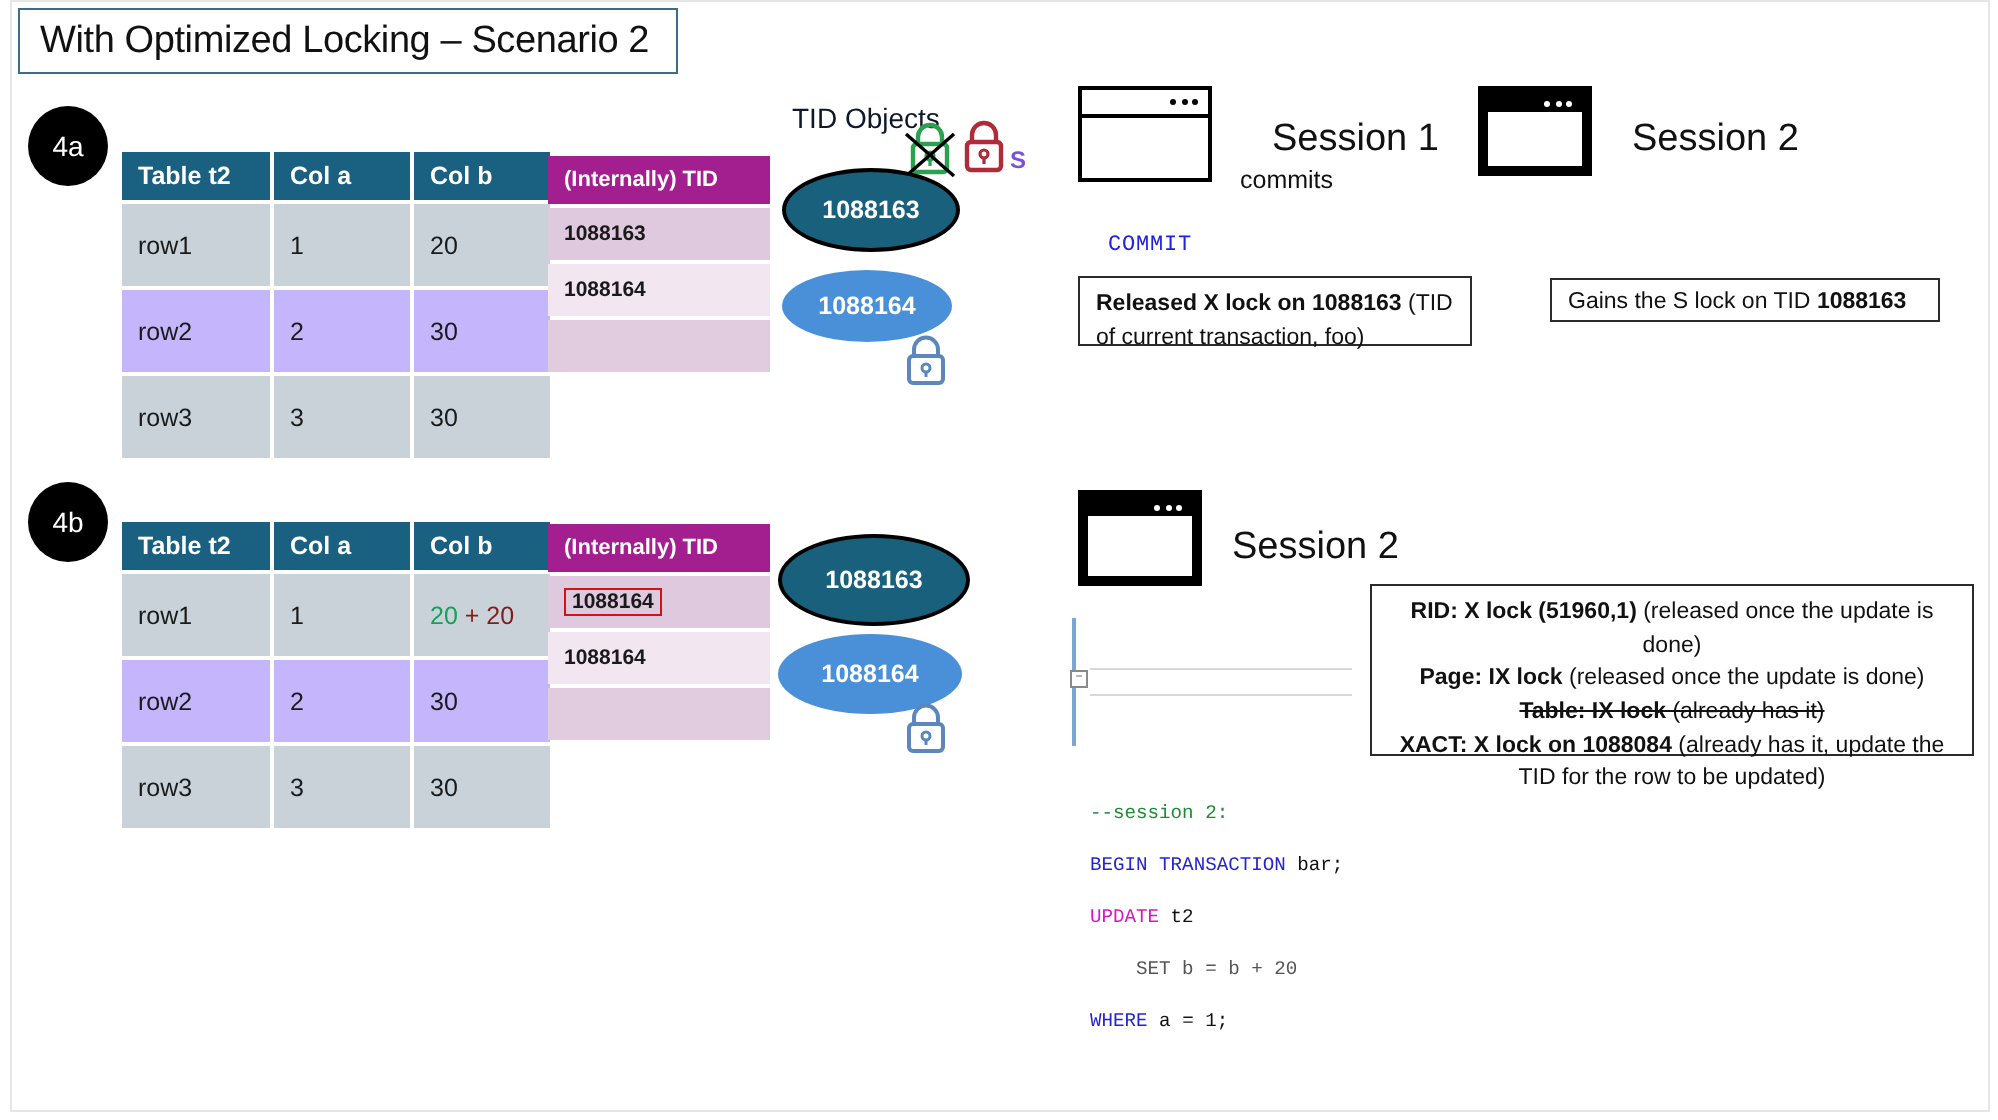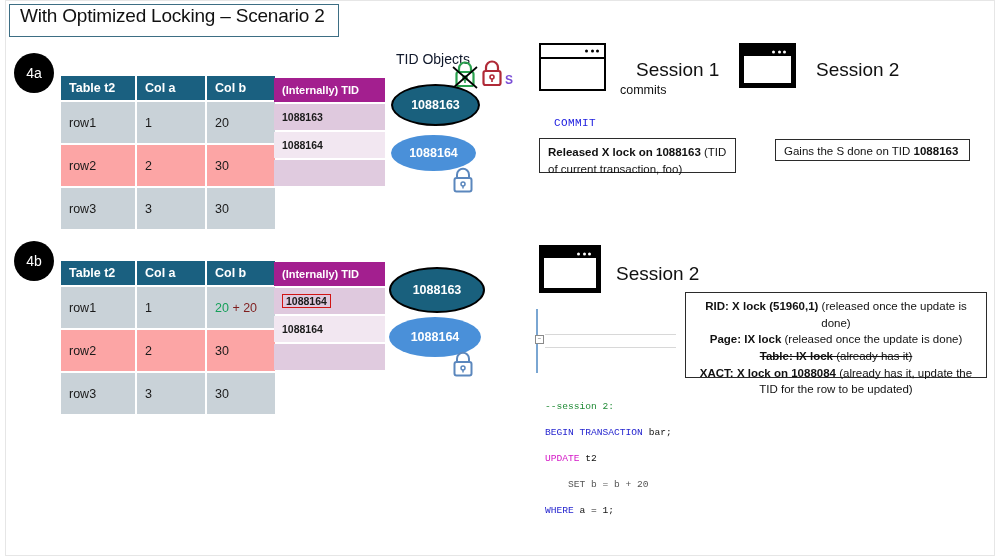--- a/index.html
+++ b/index.html
@@ -10,21 +10,21 @@
   }
   .slide{
     position:absolute;left:5px;top:0;width:990px;height:556px;
     background:#ffffff;border:1px solid #e6e6e6;box-sizing:border-box;
   }
 
   
   .title-box{
     position:absolute;left:3px;top:3px;width:330px;height:33px;
     border:1px solid #3d6e84;background:#ffffff;box-sizing:border-box;
-    display:flex;padding-left:10px;
+    display:flex;align-items:center;padding-left:10px;
   }
   .title-text{font-size:19px;color:#111111;letter-spacing:-0.2px;white-space:nowrap;}
 
   
   .badge{
     position:absolute;width:40px;height:40px;border-radius:50%;
     background:#000000;color:#ffffff;display:flex;align-items:center;
     justify-content:center;font-size:14px;font-weight:400;
   }
   #badge-4a{left:8px;top:52px;}
@@ -35,21 +35,21 @@
   .tbl td,.tbl th{padding:0;}
   .tbl .hd{
     background:#1a6080;color:#ffffff;font-size:12.5px;font-weight:bold;
     height:24px;padding:0 8px;text-align:left;white-space:nowrap;
   }
   .tbl .cell{
     font-size:12.5px;color:#1a1a1a;height:41px;padding:0 8px;text-align:left;
     white-space:nowrap;
   }
   .r-odd .cell{background:#c9d2d8;}
-  .r-even .cell{background:#fca5a5;margin-top:23px;}
+  .r-even .cell{background:#c4b5fd;margin-top:23px;}
   .green{color:#16a05a;}
   .red{color:#7f1d1d;}
 
   
   .tid{position:absolute;border-collapse:separate;border-spacing:0 2px;}
   .tid .hd{
     background:#a31f8f;color:#ffffff;font-size:11px;font-weight:bold;
     height:24px;padding:0 8px;text-align:left;white-space:nowrap;
   }
   .tid .cell{
@@ -238,21 +238,21 @@
         <i class="dot"></i>
           <i class="dot"></i>
           <i class="dot"></i>
       </span>
     </div>
     <div class="body"></div>
   </div>
   <div class="session-label" style="left:810px;top:58px;">Session 2</div>
 
   <div class="callout" style="left:769px;top:138px;width:195px;height:22px;padding-top:3px;">
-    <span>Gains the S done on TID </span><b>1088163</b>
+    <span>Gains the S lock on TID </span><b>1088163</b>
   </div>
 
   <div class="badge" id="badge-4b">4b</div>
 
   <table class="tbl" style="left:53px;top:258px;">
     <tbody>
         <tr>
       <th class="hd" style="width:58px;">Table t2</th>
       <th class="hd" style="width:52px;">Col a</th>
       <th class="hd" style="width:52px;">Col b</th>

